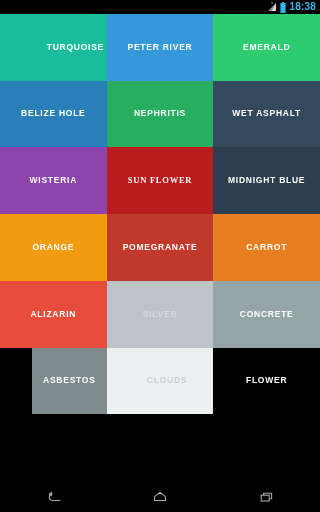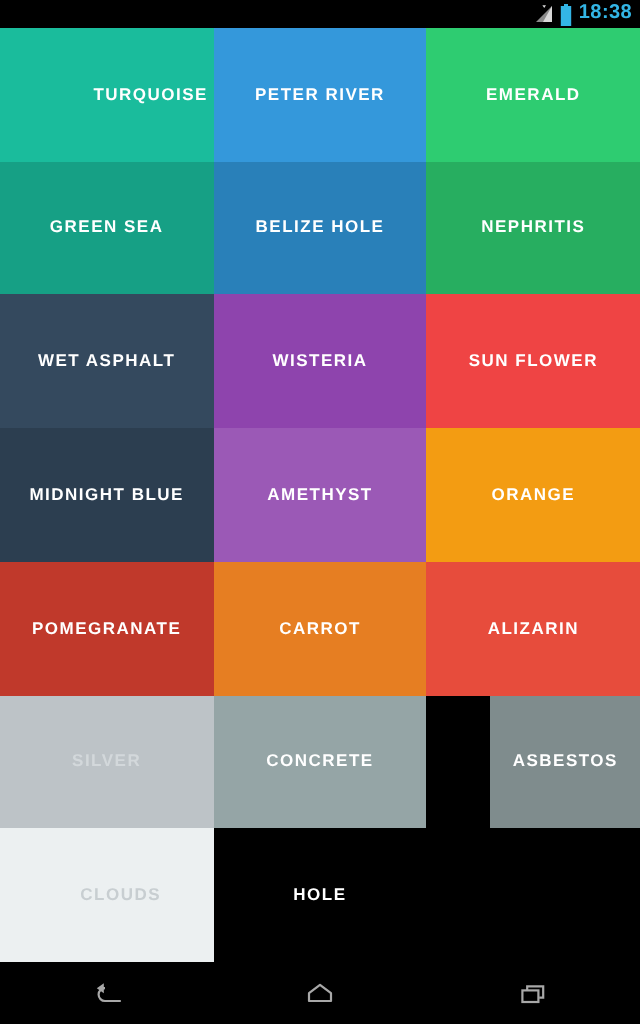--- a/index.html
+++ b/index.html
@@ -90,43 +90,37 @@
   <div class="grid">
     <div class="cell" style="background: rgb(26, 188, 156); padding-left: 44px;">
       <span class="cell-label" style="color: rgb(255, 255, 255);">TURQUOISE</span>
     </div>
     <div class="cell" style="background: rgb(52, 152, 219);">
       <span class="cell-label" style="color: rgb(255, 255, 255);">PETER RIVER</span>
     </div>
     <div class="cell" style="background: rgb(46, 204, 113);">
       <span class="cell-label" style="color: rgb(255, 255, 255);">EMERALD</span>
     </div>
-    <div class="cell" style="background: rgb(22, 160, 133);">
-      <span class="cell-label" style="color: rgb(255, 255, 255);">GREEN SEA</span>
-    </div>
     <div class="cell" style="background: rgb(41, 128, 185);">
       <span class="cell-label" style="color: rgb(255, 255, 255);">BELIZE HOLE</span>
     </div>
     <div class="cell" style="background: rgb(39, 174, 96);">
       <span class="cell-label" style="color: rgb(255, 255, 255);">NEPHRITIS</span>
     </div>
     <div class="cell" style="background: rgb(52, 73, 94);">
       <span class="cell-label" style="color: rgb(255, 255, 255);">WET ASPHALT</span>
     </div>
     <div class="cell" style="background: rgb(142, 68, 173);">
       <span class="cell-label" style="color: rgb(255, 255, 255);">WISTERIA</span>
     </div>
-    <div class="cell" style="background: #ef4444;">
+    <div class="cell" style="background: #b91c1c; font-family: Liberation Serif, serif;">
       <span class="cell-label" style="color: rgb(255, 255, 255);">SUN FLOWER</span>
     </div>
     <div class="cell" style="background: rgb(44, 62, 80);">
       <span class="cell-label" style="color: rgb(255, 255, 255);">MIDNIGHT BLUE</span>
-    </div>
-    <div class="cell" style="background: rgb(155, 89, 182);">
-      <span class="cell-label" style="color: rgb(255, 255, 255);">AMETHYST</span>
     </div>
     <div class="cell" style="background: rgb(243, 156, 18);">
       <span class="cell-label" style="color: rgb(255, 255, 255);">ORANGE</span>
     </div>
     <div class="cell" style="background: rgb(192, 57, 43);">
       <span class="cell-label" style="color: rgb(255, 255, 255);">POMEGRANATE</span>
     </div>
     <div class="cell" style="background: rgb(230, 126, 34);">
       <span class="cell-label" style="color: rgb(255, 255, 255);">CARROT</span>
     </div>
@@ -139,21 +133,21 @@
     <div class="cell" style="background: rgb(149, 165, 166);">
       <span class="cell-label" style="color: rgb(255, 255, 255);">CONCRETE</span>
     </div>
     <div class="cell" style="background: rgb(127, 140, 141); margin-left: 32px;">
       <span class="cell-label" style="color: rgb(255, 255, 255);">ASBESTOS</span>
     </div>
     <div class="cell" style="background: rgb(236, 240, 241);">
       <span class="cell-label" style="color: rgb(200, 206, 209); padding-left: 14px;">CLOUDS</span>
     </div>
     <div class="cell" style="background: rgb(0, 0, 0);">
-      <span class="cell-label" style="color: rgb(255, 255, 255);">HOLE</span>
+      <span class="cell-label" style="color: rgb(255, 255, 255);">FLOWER</span>
     </div>
   </div>
 
   <div class="navbar" style="background: rgb(0, 0, 0);">
     <div class="nav-btn">
       <span>
         <svg width="20" height="16" viewBox="0 0 20 16">
           <path d="M17 11.5 H9.5 a3.2 3.2 0 0 1 0 -6.4 H7.5" fill="none" stroke="#a8a8a8" stroke-width="1.1" stroke-linecap="round"></path>
           <path d="M8.9 2.6 L5.4 5.1 L8.9 7.6 Z" fill="#a8a8a8"></path>
         </svg>

